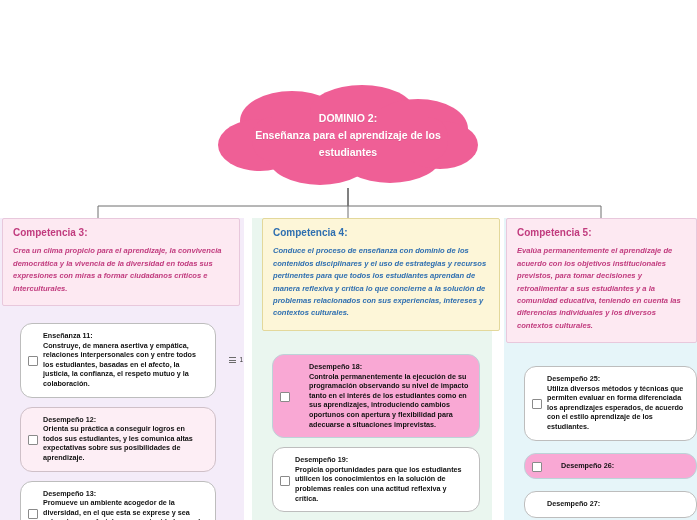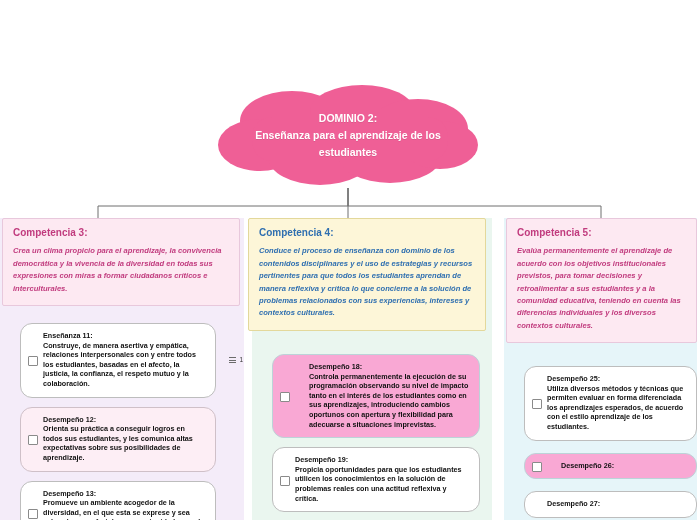--- a/index.html
+++ b/index.html
@@ -55,21 +55,21 @@
     height: 520px;
     pointer-events: none;
   }
 
   
   .branch {
     position: absolute;
     top: 218px;
   }
   .branch-1 { left: 2px;   width: 238px; }
-  .branch-2 { left: 248px; width: 238px; }
+  .branch-2 { left: 262px; width: 238px; }
   .branch-3 { left: 506px; width: 238px; }
 
   .comp-box {
     box-sizing: border-box;
     padding: 8px 10px 10px 10px;
     border: 1px solid #cfcfcf;
     border-radius: 2px;
     font-size: 7.6px;
     line-height: 12.4px;
     font-weight: bold;

